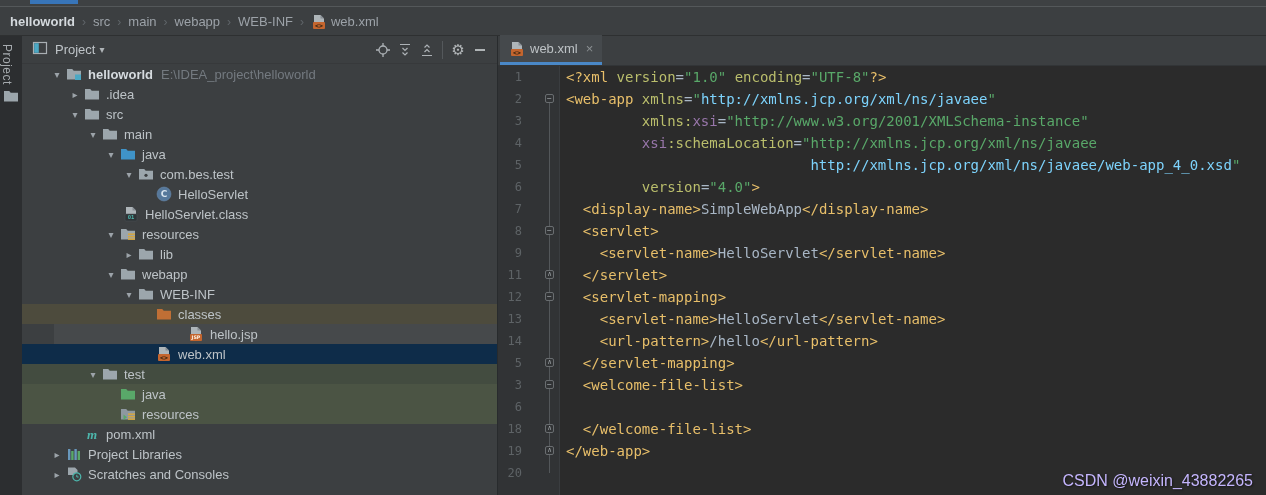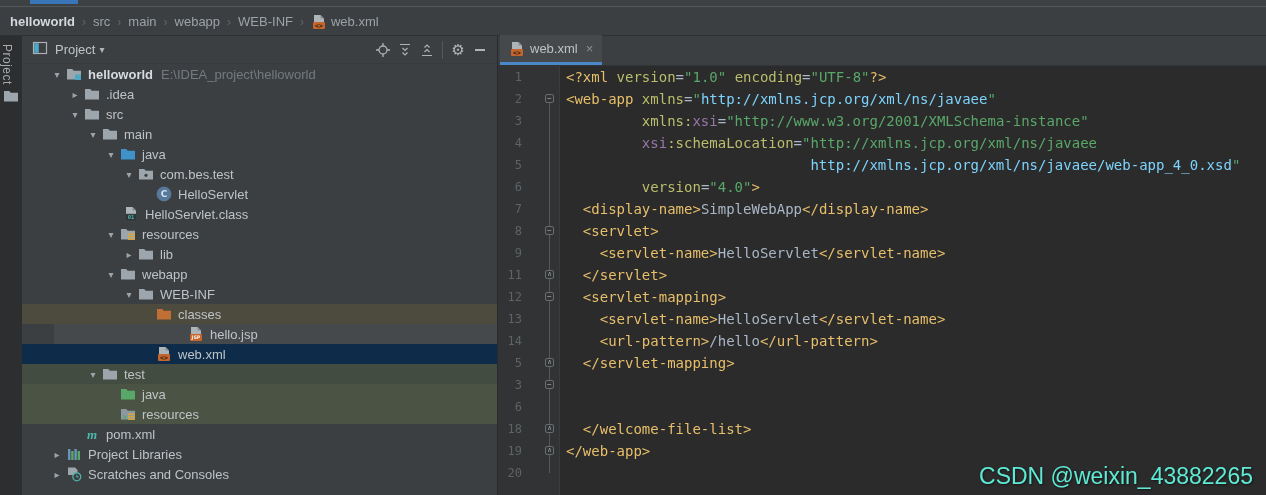--- a/index.html
+++ b/index.html
@@ -70,21 +70,21 @@
   .ln { width:26px; text-align:right; padding-right:2px; color:#5E6366; font-size:12px; flex:none; position:relative; z-index:2; }
   .fold { width:36px; flex:none; position:relative; z-index:2; height:100%; }
   .fmark { position:absolute; right:6px; top:6px; width:9px; height:9px; border:1px solid #696D70;
     border-radius:2px; background:#313335; color:#9EA3A6; font-size:8px; line-height:7px; text-align:center; }
   .fmark.end { font-size:7px; }
   .code { white-space:pre; padding-left:6px; line-height:22px; }
   .tk-tag { color:#E8BF6A; } .tk-attr { color:#BABE6C; } .tk-ns { color:#9876AA; }
   .tk-str { color:#59A869; } .tk-err { color:#7dd3fc; } .tk-body { color:#A9B7C6; }
   .tk-plain { color:#A9B7C6; }
   
-  .watermark { position:absolute; right:13px; bottom:5px; font-size:23px; color:#5eead4;
+  .watermark { position:absolute; right:13px; bottom:5px; font-size:16px; color:#c4b5fd;
     text-shadow:1px 1px 2px rgba(0,0,0,.5); z-index:5; }
 </style>
 </head>
 <body>
 
 <div id="app">
 
   <div class="topstrip">
     <div class="blue-indicator"></div>
   </div>
@@ -482,20 +482,21 @@
             <span class="fold">
               <span class="fmark end">∧</span>
             </span>
             <span class="code"><span class="tk-plain">  </span><span class="tk-tag">&lt;/servlet-mapping&gt;</span></span>
           </div>
           <div class="cline">
             <span class="ln">3</span>
             <span class="fold">
               <span class="fmark">−</span>
             </span>
+            <span class="code"><span class="tk-plain">  </span><span class="tk-tag">&lt;welcome-file-list&gt;</span></span>
           </div>
           <div class="cline">
             <span class="ln">6</span>
             <span class="fold"></span>
           </div>
           <div class="cline">
             <span class="ln">18</span>
             <span class="fold">
               <span class="fmark end">∧</span>
             </span>

